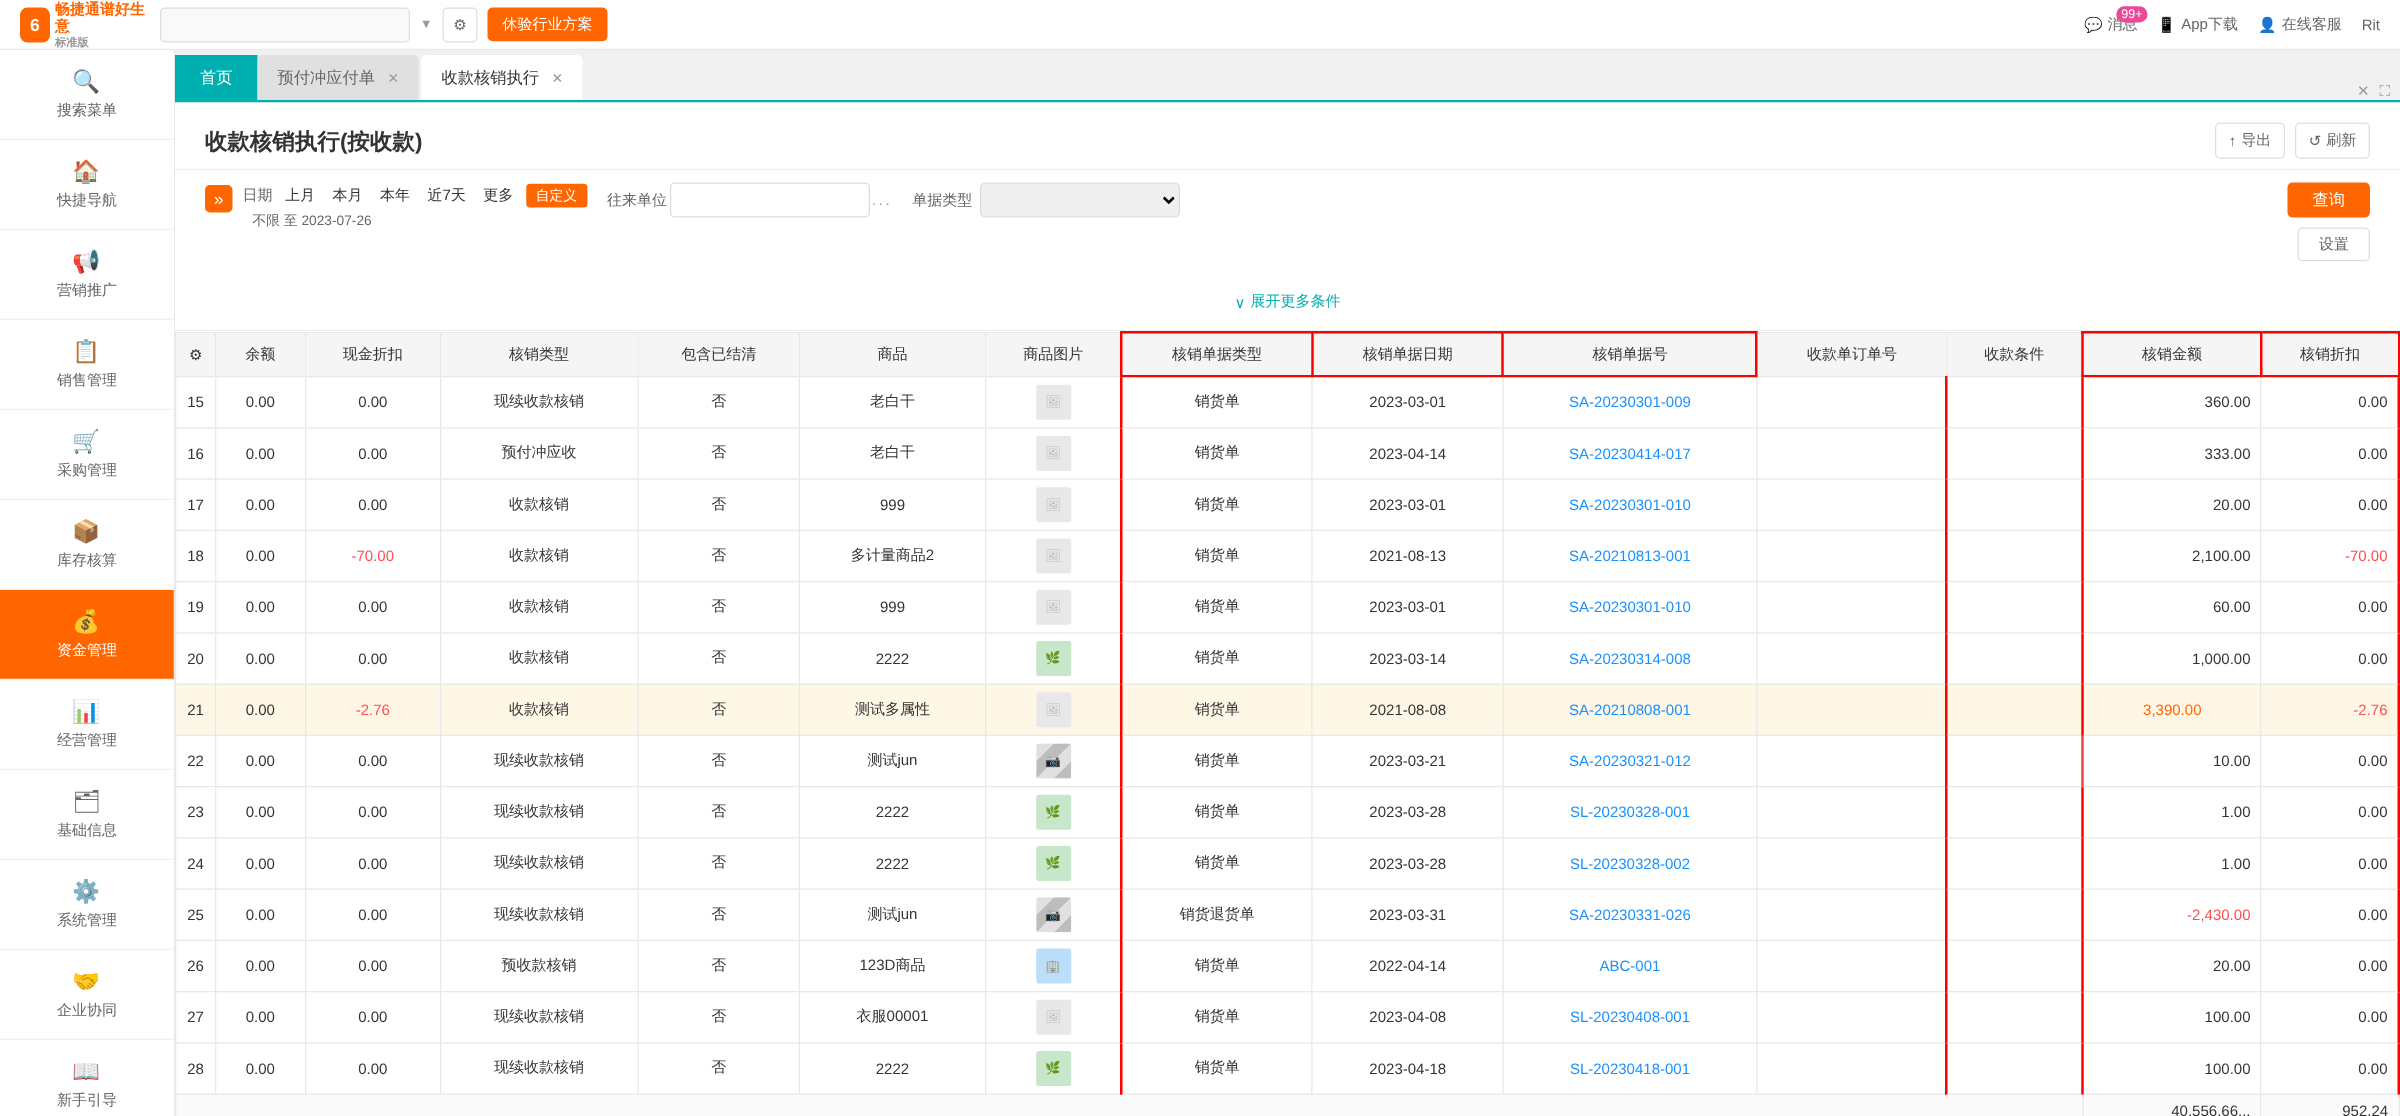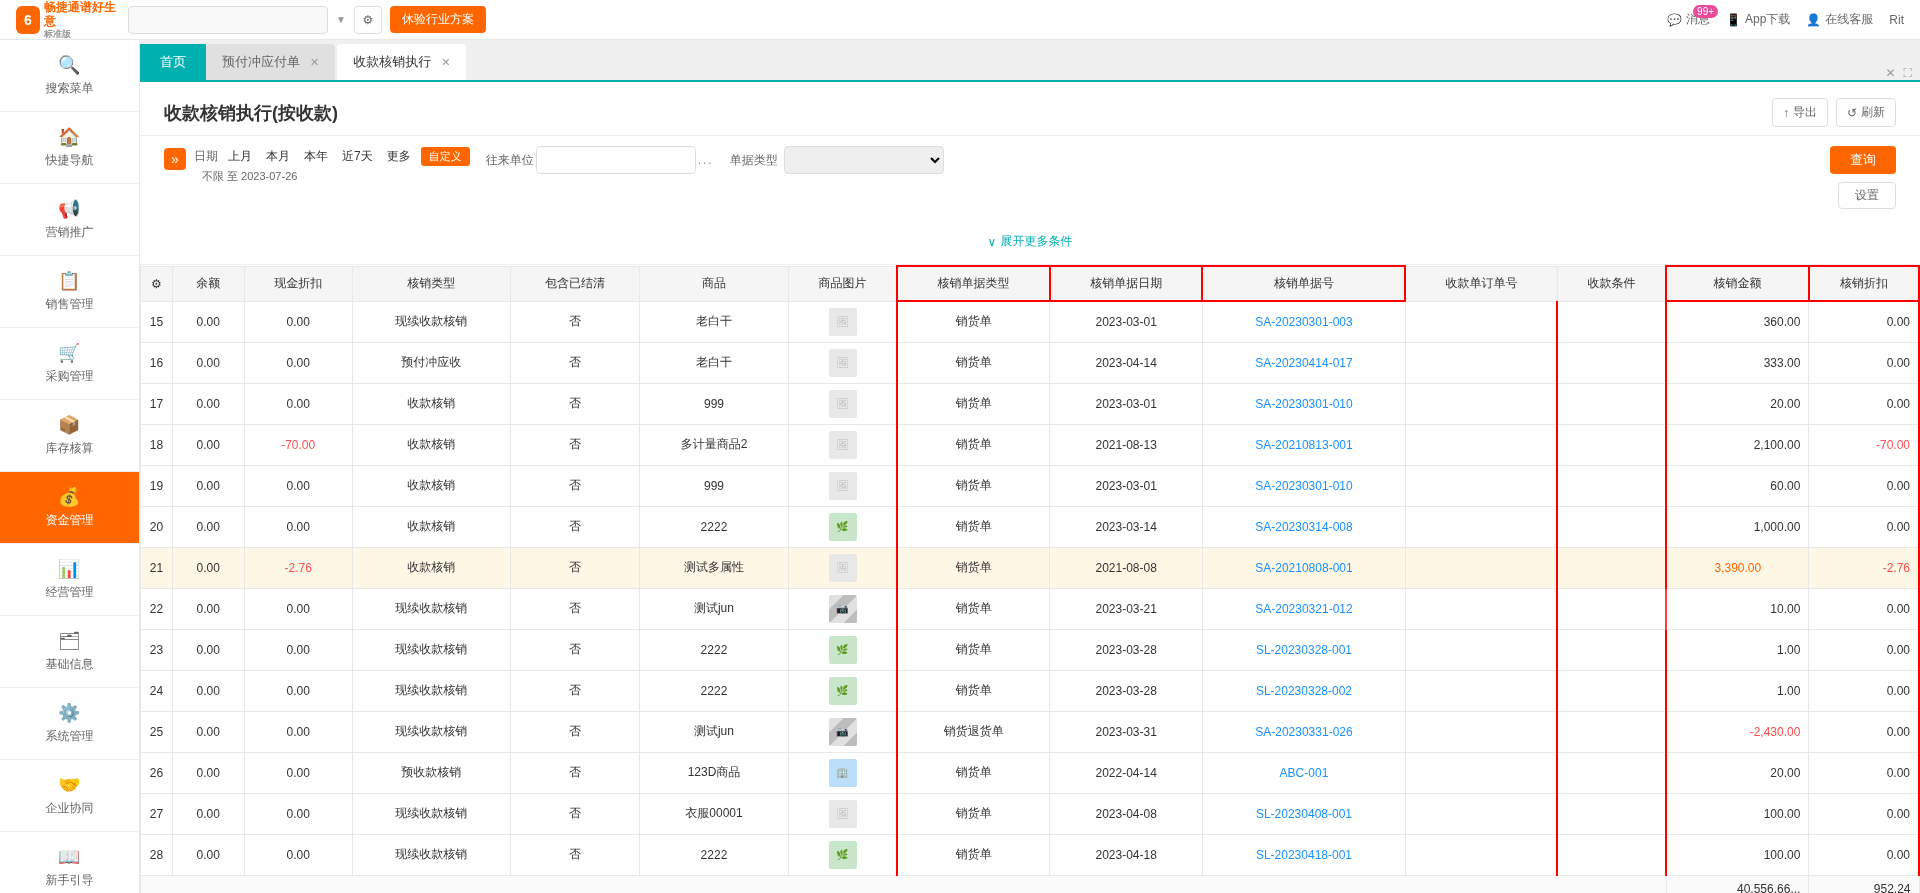--- a/index.html
+++ b/index.html
@@ -274,21 +274,21 @@
         <tr>
       <td>15</td>
       <td>0.00</td>
       <td style="">0.00</td>
       <td>现续收款核销</td>
       <td>否</td>
       <td>老白干</td>
       <td style="text-align:center;"><div class="image-placeholder" style="background:#e8e8e8; color:#bbb;">🖼</div></td>
       <td style="border-left:2px solid #ff0000; border-right:1px solid #e8e8e8;">销货单</td>
       <td>2023-03-01</td>
-      <td><a class="link-text" href="#">SA-20230301-003</a></td>
+      <td><a class="link-text" href="#">SA-20230301-009</a></td>
       <td style="border-right:2px solid #ff0000;"></td>
       <td></td>
       <td style="text-align:right; border-left:2px solid #ff0000; ">360.00</td>
       <td style="text-align:right; border-right:2px solid #ff0000; ">0.00</td>
     </tr>
             <tr>
       <td>16</td>
       <td>0.00</td>
       <td style="">0.00</td>
       <td>预付冲应收</td>

